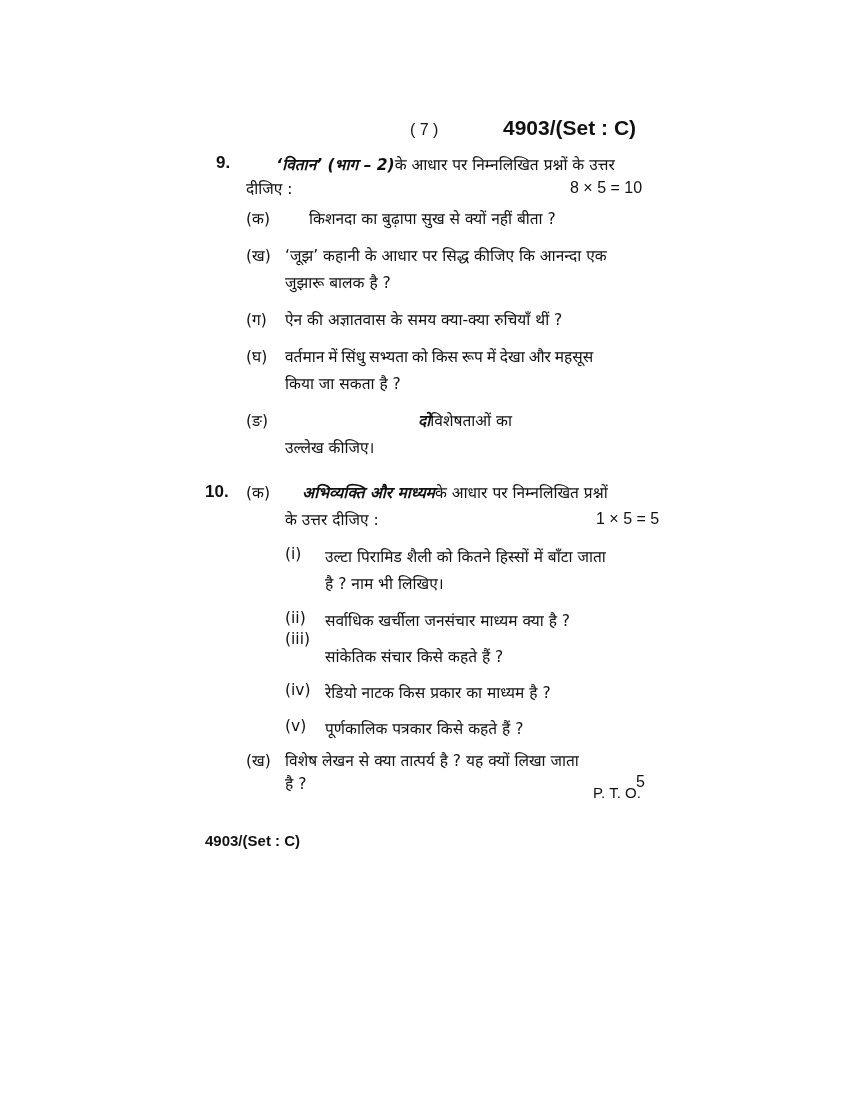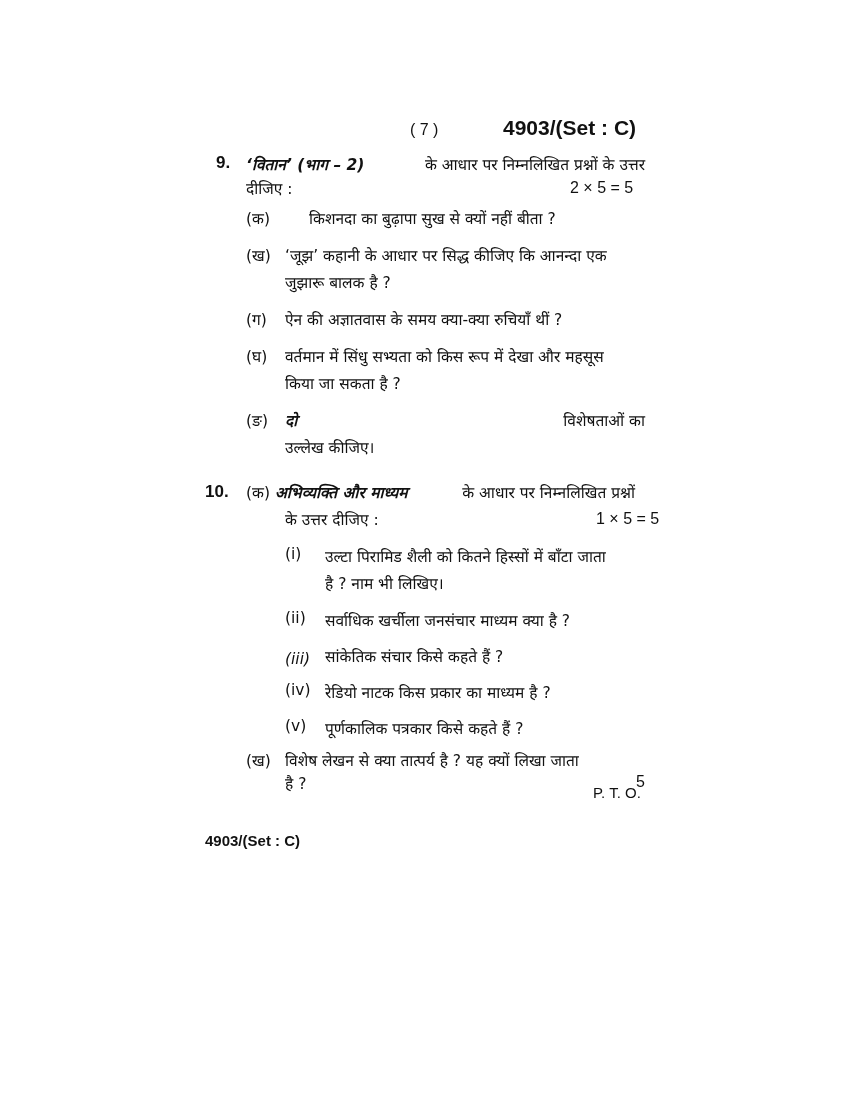--- a/index.html
+++ b/index.html
@@ -5,52 +5,52 @@
   html, body { margin: 0; padding: 0; background: #ffffff; }
   body { width: 850px; height: 1100px; position: relative; overflow: hidden;
          font-family: "DejaVu Sans", sans-serif; color: #111; }
   .abs { position: absolute; white-space: nowrap; }
   .hin { font-family: "DejaVu Sans", sans-serif; font-size: 15.5px; }
   .lat { font-family: "Liberation Sans", sans-serif; }
   .header-page { left: 410px; top: 121px; font-size: 16px; }
   .header-code { left: 503px; top: 116px; font-size: 21px; font-weight: bold; }
   .qnum { font-family: "Liberation Sans", sans-serif; font-weight: bold; font-size: 17px; }
   .label { font-size: 15.5px; }
-  .justify { display: flex; justify-content: space-between; }
+  .justify { display: flex; justify-content: center; }
   .marks { font-family: "Liberation Sans", sans-serif; font-size: 16px; }
   .bi { font-weight: bold; font-style: italic; }
   .footer-code { left: 205px; top: 832px; font-family: "Liberation Sans", sans-serif; font-weight: bold; font-size: 15px; }
   .footer-pto { left: 593px; top: 784px; font-family: Liberation Sans, sans-serif; font-size: 15px; }
 </style>
 </head>
 <body>
 
 <div class="abs lat header-page">( 7 )</div>
 <div class="abs lat header-code">4903/(Set : C)</div>
 
 <div class="abs qnum" style="left:216px; top:153px;">9.</div>
 <div class="abs hin justify" style="left:246px; width:399px; top:153px;">
   <span class="bi">‘वितान’ (भाग – 2)</span>
   <span>के आधार पर निम्नलिखित प्रश्नों के उत्तर</span>
 </div>
 <div class="abs hin" style="left:246px; top:177px;">दीजिए :</div>
-<div class="abs marks" style="left:570px; top:179px;">2 × 5 = 5</div>
+<div class="abs marks" style="left:570px; top:179px;">8 × 5 = 10</div>
 
 <div class="abs hin label" style="left:246px; top:207px;">(क)</div>
 <div class="abs hin" style="left:285px; top:207px;margin-left:24px;">किशनदा का बुढ़ापा सुख से क्यों नहीं बीता ?</div>
 
 <div class="abs hin label" style="left:246px; top:244px;">(ख)</div>
 <div class="abs hin" style="left:285px; top:244px;">‘जूझ’ कहानी के आधार पर सिद्ध कीजिए कि आनन्दा एक</div>
 <div class="abs hin" style="left:285px; top:271px;">जुझारू बालक है ?</div>
 
 <div class="abs hin label" style="left:246px; top:308px;">(ग)</div>
 <div class="abs hin" style="left:285px; top:308px;">ऐन की अज्ञातवास के समय क्या-क्या रुचियाँ थीं ?</div>
 
 <div class="abs hin label" style="left:246px; top:345px;">(घ)</div>
-<div class="abs hin" style="left:285px; top:345px;">वर्तमान में सिंधु सभ्यता को किस रूप में देखा और महसूस</div>
+<div class="abs hin" style="left:285px; top:345px;font-family:Liberation Serif, serif;">वर्तमान में सिंधु सभ्यता को किस रूप में देखा और महसूस</div>
 <div class="abs hin" style="left:285px; top:372px;">किया जा सकता है ?</div>
 
 <div class="abs hin label" style="left:246px; top:409px;">(ङ)</div>
 <div class="abs hin justify" style="left:285px; width:360px; top:409px;">
   <span class="bi">दो</span>
   <span>विशेषताओं का</span>
 </div>
 <div class="abs hin" style="left:285px; top:436px;">उल्लेख कीजिए।</div>
 
 <div class="abs qnum" style="left:205px; top:482px;">10.</div>
@@ -62,21 +62,21 @@
 <div class="abs hin" style="left:285px; top:508px;">के उत्तर दीजिए :</div>
 <div class="abs marks" style="left:580px; top:510px;margin-left:16px;">1 × 5 = 5</div>
 
 <div class="abs hin label" style="left:285px; top:545px;">(i)</div>
 <div class="abs hin" style="left:325px; top:545px;">उल्टा पिरामिड शैली को कितने हिस्सों में बाँटा जाता</div>
 <div class="abs hin" style="left:325px; top:572px;">है ? नाम भी लिखिए।</div>
 
 <div class="abs hin label" style="left:285px; top:609px;text-align:center;">(ii)</div>
 <div class="abs hin" style="left:325px; top:609px;">सर्वाधिक खर्चीला जनसंचार माध्यम क्या है ?</div>
 
-<div class="abs hin label" style="left:285px; top:650px;font-style:italic;">(iii)</div>
+<div class="abs hin label" style="left:285px; top:630px;">(iii)</div>
 <div class="abs hin" style="left:325px; top:645px;">सांकेतिक संचार किसे कहते हैं ?</div>
 
 <div class="abs hin label" style="left:285px; top:681px;">(iv)</div>
 <div class="abs hin" style="left:325px; top:681px;">रेडियो नाटक किस प्रकार का माध्यम है ?</div>
 
 <div class="abs hin label" style="left:285px; top:717px;">(v)</div>
 <div class="abs hin" style="left:325px; top:717px;">पूर्णकालिक पत्रकार किसे कहते हैं ?</div>
 
 <div class="abs hin label" style="left:246px; top:749px;">(ख)</div>
 <div class="abs hin" style="left:285px; top:749px;">विशेष लेखन से क्या तात्पर्य है ? यह क्यों लिखा जाता</div>

